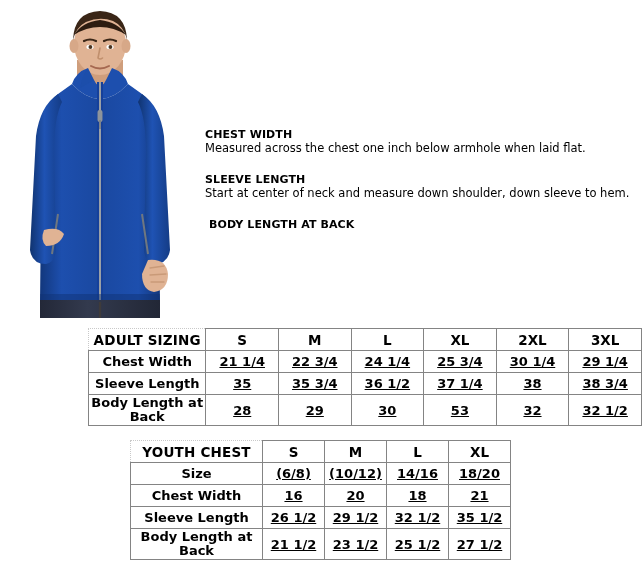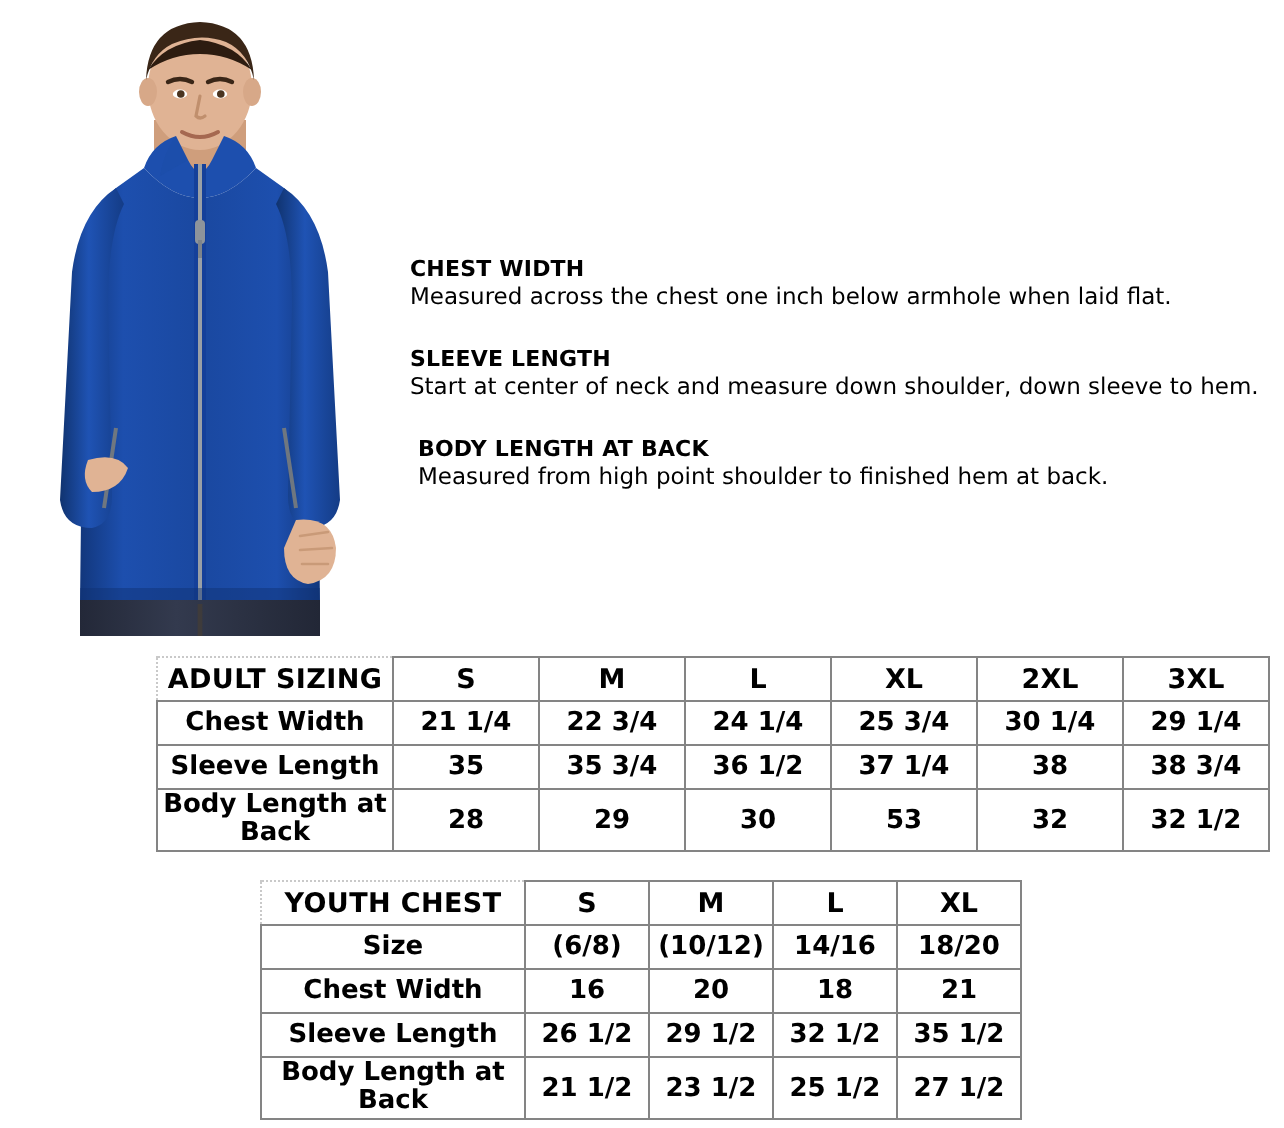--- a/index.html
+++ b/index.html
@@ -63,24 +63,24 @@
     vertical-align: middle;
     background: #ffffff;
     padding: 0 2px;
   }
   
   .size-table td.corner-cell {
     border: 1px dotted #c9c9c9;
   }
   .row-label { font-size: 13px; line-height: 14px; }
   .col-head  { font-size: 13.5px; }
-  .cell-val  { font-size: 13px; }
+  .cell-val  { font-size: 13px; text-decoration: underline; }
   .corner-cell { font-size: 13.5px; letter-spacing: 0.2px; }
 
-  #adult-sizing-table { left: 78px; top: 328px; }
+  #adult-sizing-table { left: 88px; top: 328px; }
   #adult-sizing-table td { height: 21px; }
   #adult-sizing-table tr.tall-row td { height: 30px; }
   #adult-sizing-table col.lbl { width: 118px; }
   #adult-sizing-table col.dat { width: 73px; }
 
   #youth-sizing-table { left: 130px; top: 440px; }
   #youth-sizing-table td { height: 21px; }
   #youth-sizing-table tr.tall-row td { height: 30px; }
   #youth-sizing-table col.lbl { width: 132px; }
   #youth-sizing-table col.dat { width: 62px; }
@@ -173,21 +173,20 @@
   <div class="note-block">
     <div class="note-title">CHEST WIDTH</div>
     <div class="note-desc">Measured across the chest one inch below armhole when laid flat.</div>
   </div>
   <div class="note-block">
     <div class="note-title">SLEEVE LENGTH</div>
     <div class="note-desc">Start at center of neck and measure down shoulder, down sleeve to hem.</div>
   </div>
   <div class="note-block indented">
     <div class="note-title">BODY LENGTH AT BACK</div>
-    <div class="note-desc">Measured from high point shoulder to finished hem at back.</div>
   </div>
 </div>
 
 <table class="size-table" id="adult-sizing-table">
   <colgroup>
     <col class="lbl">
       <col class="dat">
       <col class="dat">
       <col class="dat">
     <col class="dat">

